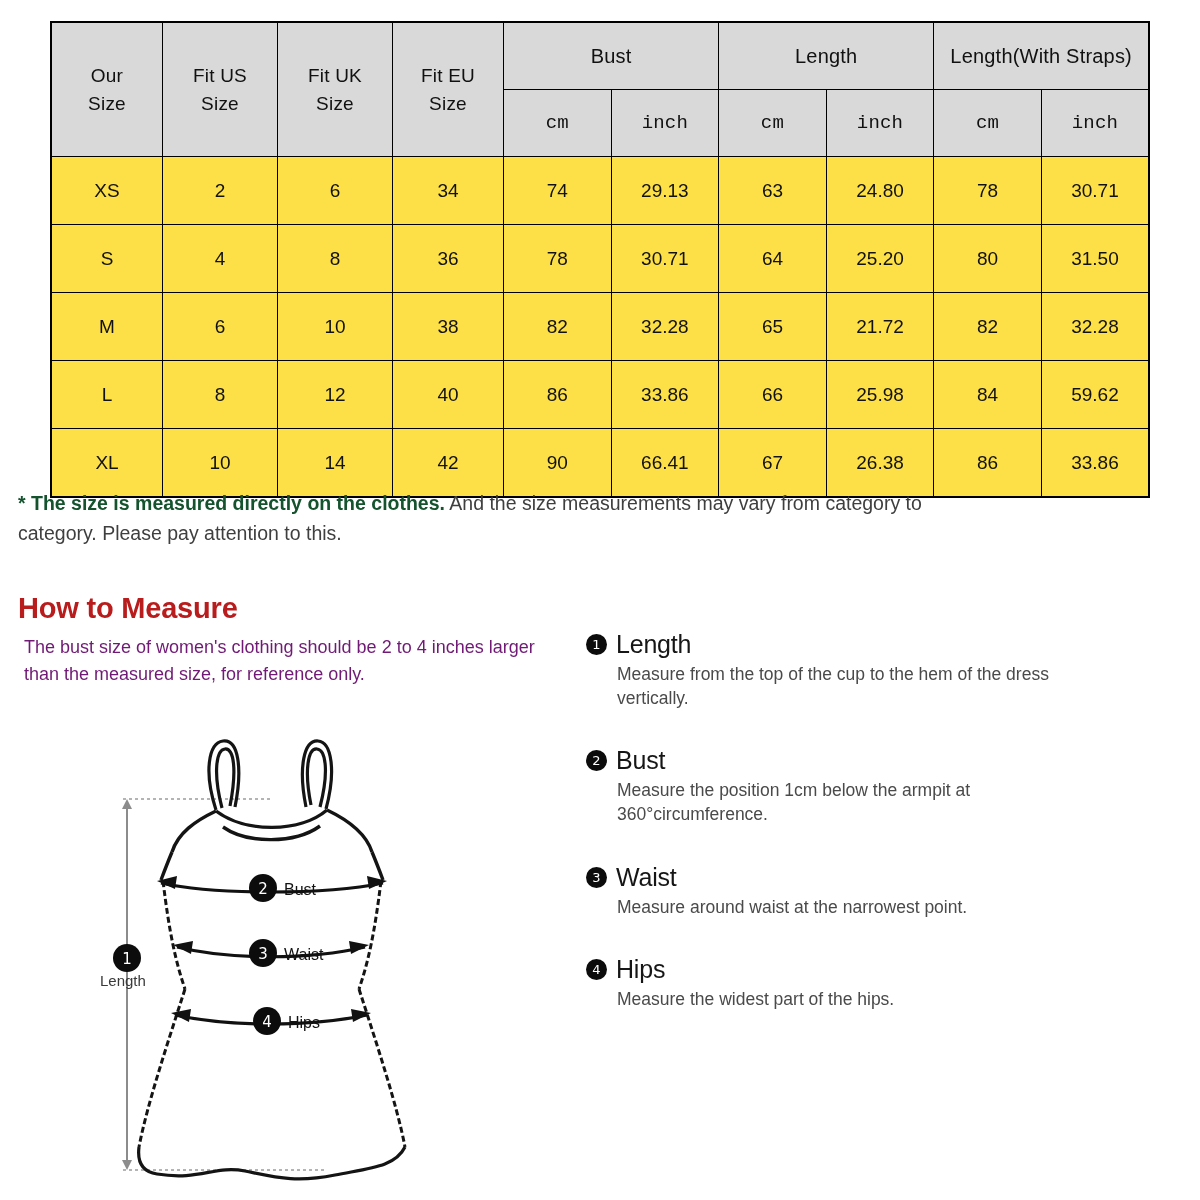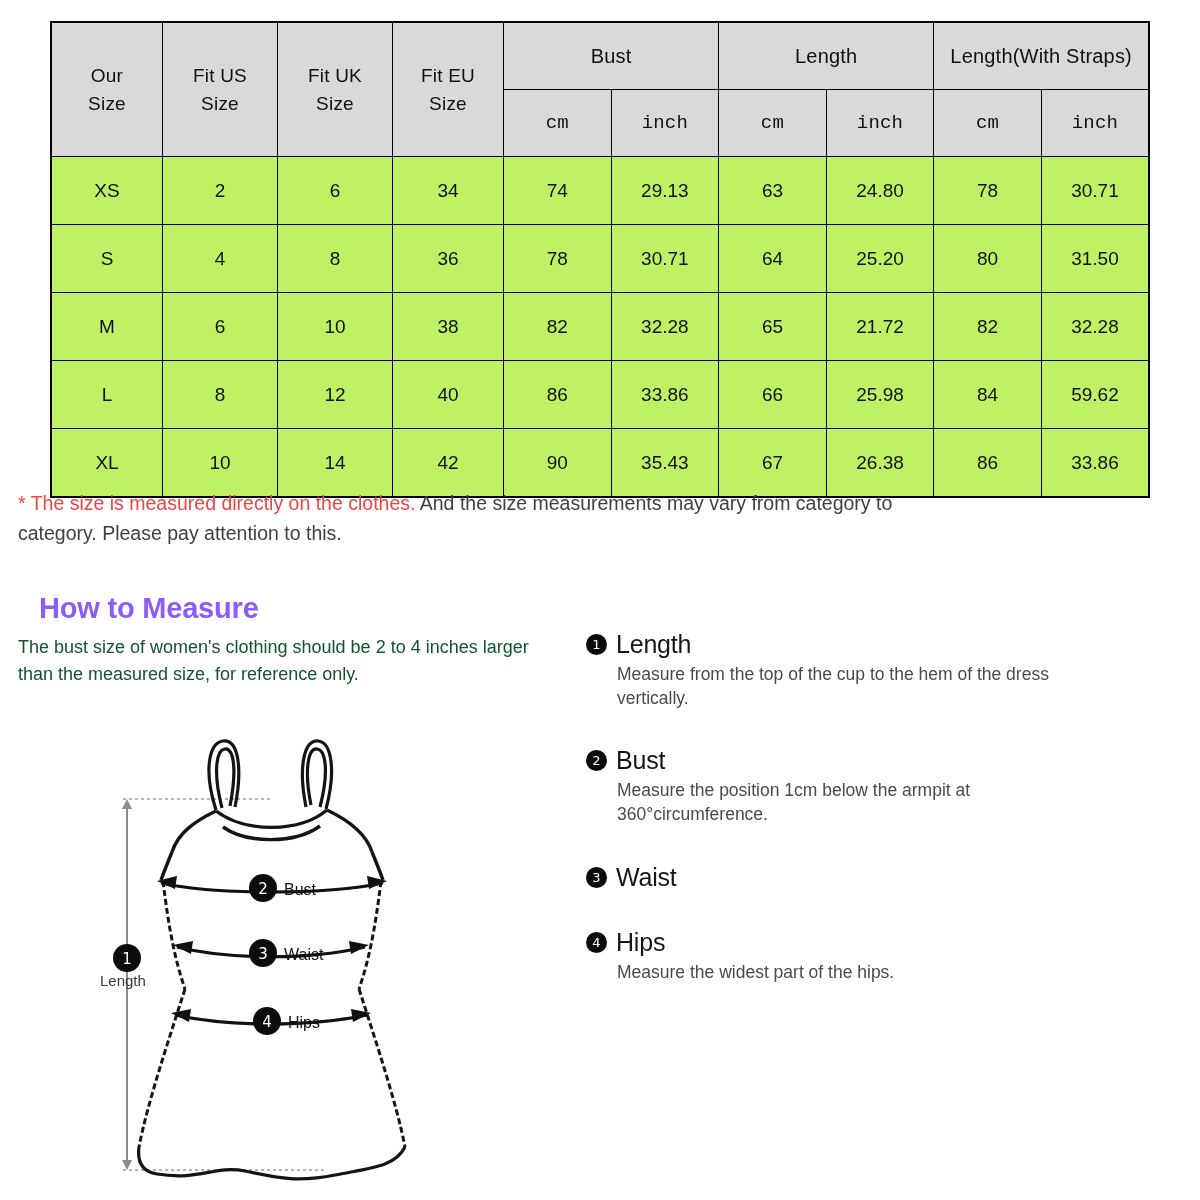--- a/index.html
+++ b/index.html
@@ -49,21 +49,21 @@
   table.size-table th.sub {
     height: 64px;
     font-family: Liberation Mono, monospace;
   }
   table.size-table th.tall {
     height: 128px;
     line-height: 1.45;
   }
   table.size-table td {
     height: 65px;
-    background: #bef264;
+    background: #fde047;
   }
 
   
   .c-our   { width: 108px; }
   .c-us    { width: 112px; margin-top: 44px; }
   .c-uk    { width: 112px; }
   .c-eu    { width: 108px; }
   .c-bcm   { width: 112px; }
   .c-binch { width: 110px; }
   .c-lcm   { width: 108px; }
@@ -75,43 +75,42 @@
   .note {
     position: absolute;
     left: 18px;
     top: 488px;
     width: 930px;
     font-size: 19.5px;
     line-height: 1.55;
     color: #3f3f3f;
   }
   .note b {
-    color: #ef4444;
-    font-weight: normal;
+    color: #14532d;
+    font-weight: bold;
   }
 
   
   .howto-title {
     position: absolute;
     left: 18px;
     top: 592px;
     font-size: 29px;
     font-weight: bold;
-    color: #8b5cf6;
+    color: #b91c1c;
     letter-spacing: -0.2px;
-    margin-left: 21px;
   }
   .howto-sub {
     position: absolute;
-    left: 18px;
+    left: 24px;
     top: 634px;
     width: 530px;
     font-size: 18px;
     line-height: 1.5;
-    color: #14532d;
+    color: #701a75;
   }
 
   
   .steps {
     position: absolute;
     left: 586px;
     top: 630px;
     width: 520px;
   }
   .step {
@@ -250,21 +249,21 @@
           <td>25.98</td>
           <td>84</td>
           <td>59.62</td>
         </tr>
         <tr>
           <td>XL</td>
           <td>10</td>
           <td>14</td>
           <td>42</td>
           <td>90</td>
-          <td>35.43</td>
+          <td>66.41</td>
           <td>67</td>
           <td>26.38</td>
           <td>86</td>
           <td>33.86</td>
         </tr>
       </tbody>
   </table>
 </div>
 
 <div class="note">
@@ -287,20 +286,21 @@
         <span class="badge">2</span>
         <span class="step-title">Bust</span>
       </div>
       <div class="step-desc">Measure the position 1cm below the armpit at 360°circumference.</div>
     </div>
     <div class="step">
       <div class="step-head">
         <span class="badge">3</span>
         <span class="step-title">Waist</span>
       </div>
+      <div class="step-desc">Measure around waist at the narrowest point.</div>
     </div>
     <div class="step">
       <div class="step-head">
         <span class="badge">4</span>
         <span class="step-title">Hips</span>
       </div>
       <div class="step-desc">Measure the widest part of the hips.</div>
     </div>
   </div>
 

